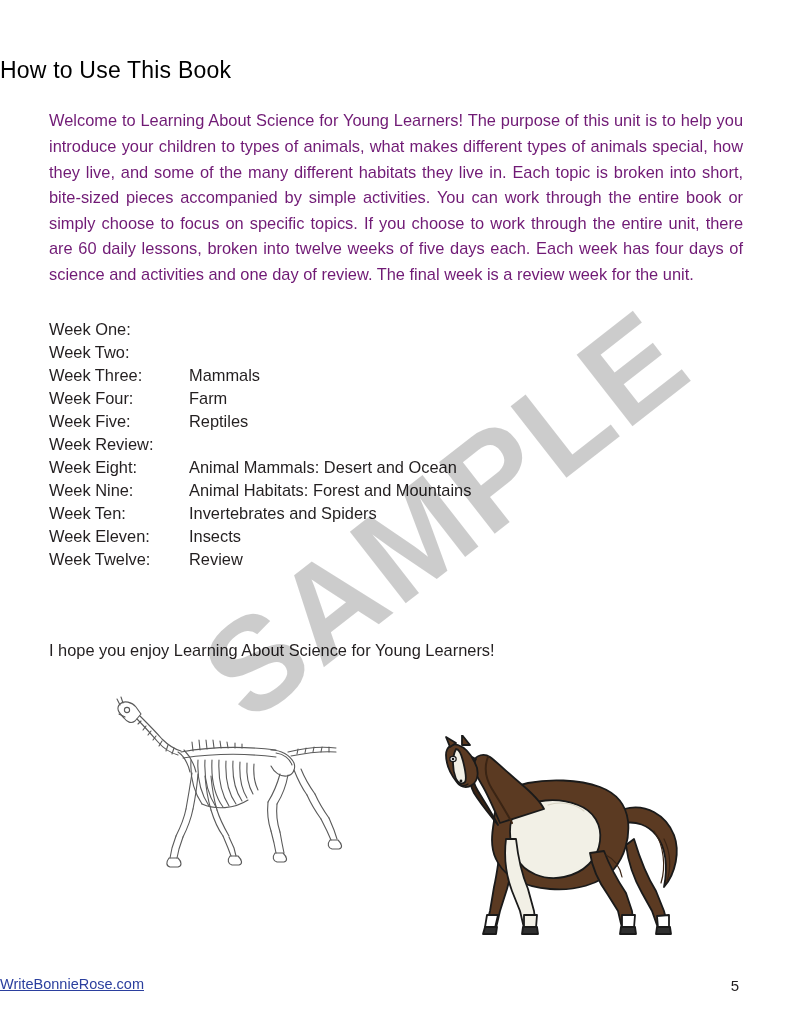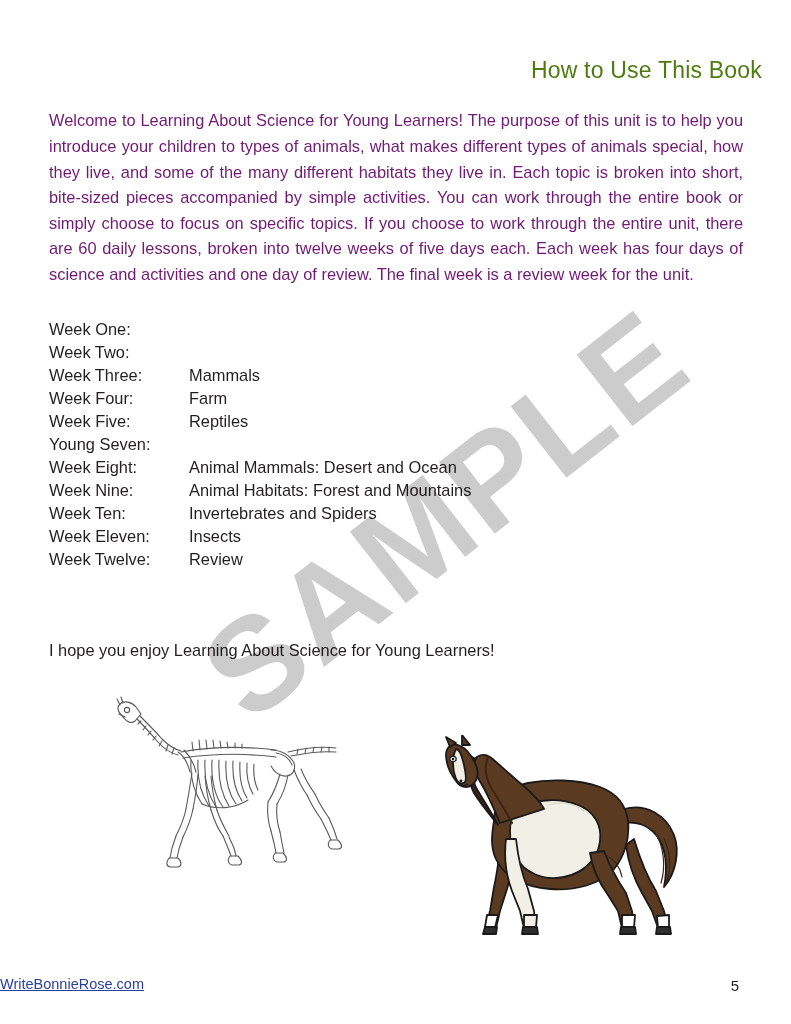--- a/index.html
+++ b/index.html
@@ -19,25 +19,25 @@
     position: relative;
     width: 791px;
     height: 1024px;
     box-sizing: border-box;
   }
   .page-title {
     position: absolute;
     top: 42px;
     left: 0;
     width: 762px;
-    text-align: right;
+    text-align: left;
     font-size: 23px;
     font-weight: normal;
     letter-spacing: 0.2px;
-    color: #4d7c0f;
+    color: #000000;
   }
   .intro {
     position: absolute;
     top: 92px;
     left: 49px;
     width: 694px;
     font-size: 16.4px;
     line-height: 25.6px;
     text-align: justify;
     text-justify: inter-word;
@@ -150,21 +150,21 @@
     </div>
     <div class="week-row">
       <span class="week-label">Week Four:</span>
       <span class="week-topic">Farm</span>
     </div>
     <div class="week-row">
       <span class="week-label">Week Five:</span>
       <span class="week-topic">Reptiles</span>
     </div>
     <div class="week-row">
-      <span class="week-label">Young Seven:</span>
+      <span class="week-label">Week Review:</span>
     </div>
     <div class="week-row">
       <span class="week-label">Week Eight:</span>
       <span class="week-topic">Animal Mammals: Desert and Ocean</span>
     </div>
     <div class="week-row">
       <span class="week-label">Week Nine:</span>
       <span class="week-topic">Animal Habitats: Forest and Mountains</span>
     </div>
     <div class="week-row">

